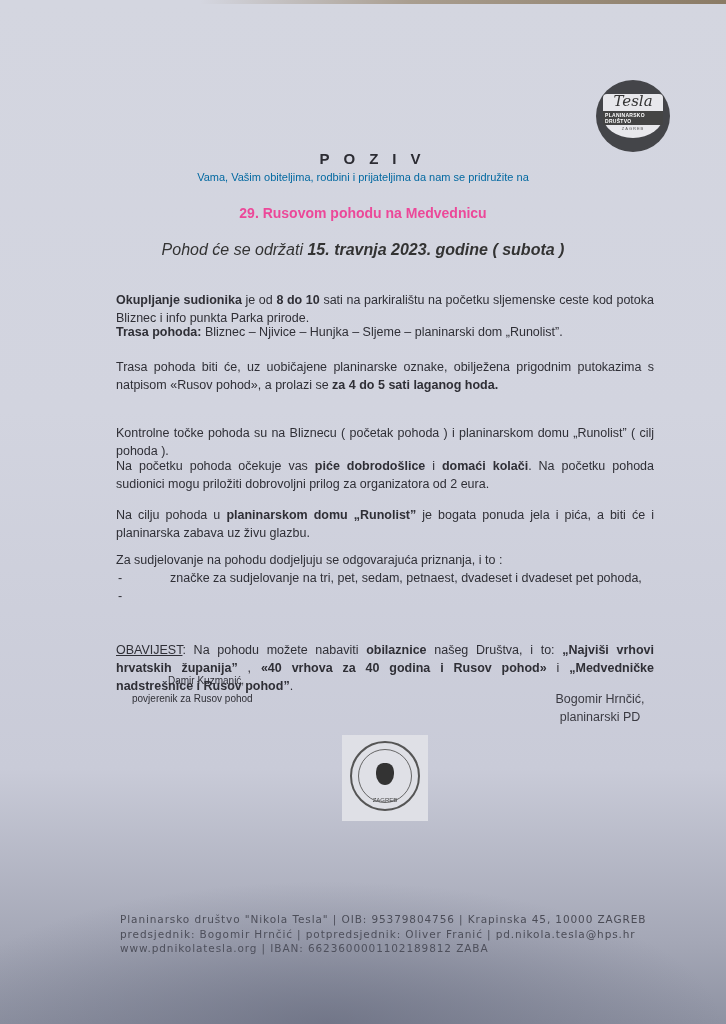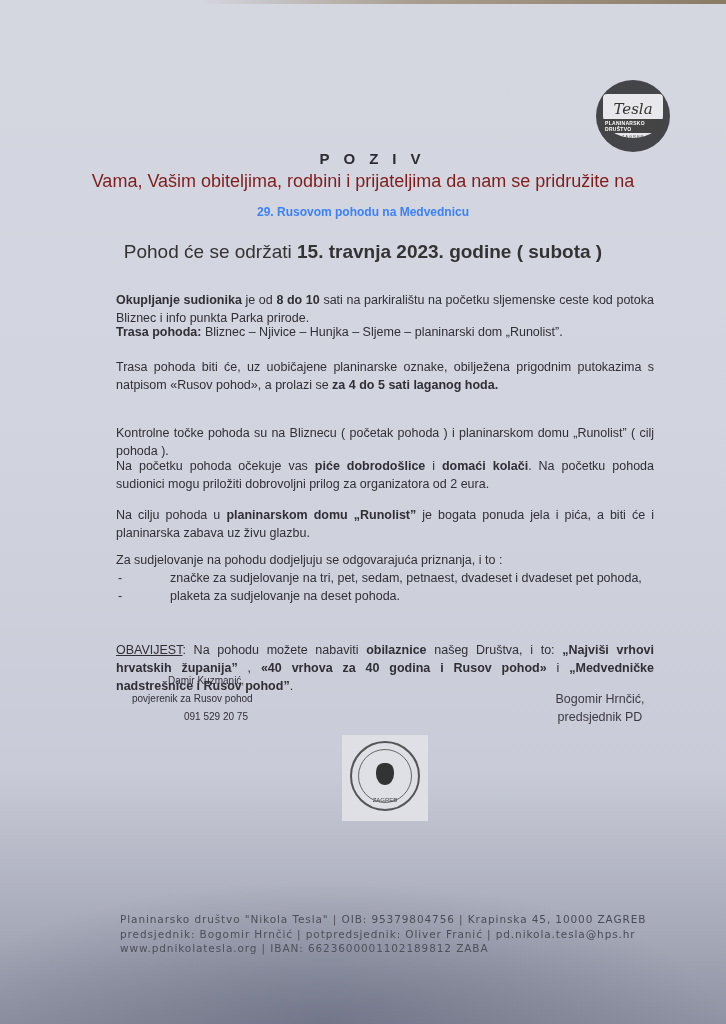--- a/index.html
+++ b/index.html
@@ -17,32 +17,32 @@
     position:absolute; left:0; top:880px; width:726px; height:144px;
     background: radial-gradient(ellipse at 45% 100%, rgba(90,95,115,0.55), rgba(90,95,115,0) 70%);
     pointer-events:none;
   }
   .logo {
     position:absolute; left:596px; top:80px; width:74px; height:72px; border-radius:50%;
     background:#444549; display:flex; align-items:center; justify-content:center; flex-direction:column;
   }
   .logo .inner {
     width:60px; height:44px; background:#e8e8ec; border-radius:4px 4px 50% 50%;
-    display:flex; flex-direction:column; align-items:center; justify-content:flex-start; padding-top:8px; box-sizing:border-box;
+    display:flex; flex-direction:column; align-items:center; justify-content:flex-start; padding-top:0; box-sizing:border-box;
   }
   .logo .script { font-family:"DejaVu Serif", serif; font-style:italic; font-size:15px; color:#333; line-height:15px; }
   .logo .band { font-size:5px; font-weight:bold; color:#fff; background:#444; padding:1px 2px; margin-top:2px; letter-spacing:0.3px; }
   .logo .city { font-size:4px; color:#555; margin-top:1px; letter-spacing:1px; }
 
   .doc { position:absolute; left:0; top:0; width:726px; }
   .center { position:absolute; left:0; width:726px; text-align:center; }
   .title { top:150px; font-size:15px; letter-spacing:14px; font-weight:bold; color:#2c2c33; padding-left:14px; }
-  .subtitle { top:171px; font-size:18px; color:#7f1d1d; }
-  .eventname { top:205px; font-size:12px; font-weight:bold; color:#3b82f6; }
-  .eventdate { top:241px; font-size:19px; color:#333; }
+  .subtitle { top:171px; font-size:11px; color:#0369a1; }
+  .eventname { top:205px; font-size:14px; font-weight:bold; color:#ec4899; }
+  .eventdate { top:241px; font-size:16px; color:#333;font-style:italic; }
   .eventdate b { font-weight:bold; }
 
   .para { position:absolute; left:116px; width:538px; font-size:12.5px; line-height:18px; color:#2f2f36; text-align:justify; }
   .p1 { top:279px;margin-top:12px; }
   .p2 { top:323px; }
   .p3 { top:358px; }
   .p4 { top:412px;margin-top:12px; }
   .p5 { top:457px; }
   .p6 { top:506px; }
   .p7 { top:551px; }
@@ -122,37 +122,35 @@
   </div>
 
   <div class="para p7">
     <div>Za sudjelovanje na pohodu dodjeljuju se odgovarajuća priznanja, i to :</div>
     <div class="list-item">
       <span class="dash">-</span>
       <span>značke za sudjelovanje na tri, pet, sedam, petnaest, dvadeset i dvadeset pet pohoda,</span>
     </div>
     <div class="list-item">
       <span class="dash">-</span>
-      <span>plaketa  za sudjelovanje na deset  pohoda.</span>
     </div>
   </div>
 
   <div class="para p8">
     <span class="u">OBAVIJEST</span><span>: Na pohodu možete nabaviti </span><b>obilaznice</b><span> našeg Društva, i to: </span><b>„Najviši vrhovi hrvatskih županija”</b><span> , </span><b>«40 vrhova za 40 godina i Rusov pohod»</b><span> i </span><b>„Medvedničke nadstrešnice i Rusov pohod”</b><span>.</span>
   </div>
 
   <div class="sig-left">
     <div>Damir Kuzmanić,</div>
     <div>povjerenik za Rusov pohod</div>
-    <div>091 529 20 75</div>
   </div>
 
   <div class="sig-right">
     <div>Bogomir Hrnčić,</div>
-    <div>predsjednik PD</div>
+    <div>planinarski PD</div>
   </div>
 
   <div class="stamp">
     <div class="ring"></div>
     <div class="ring2"></div>
     <div class="emblem"></div>
     <div class="city">ZAGREB</div>
   </div>
 
   <div class="footer">

